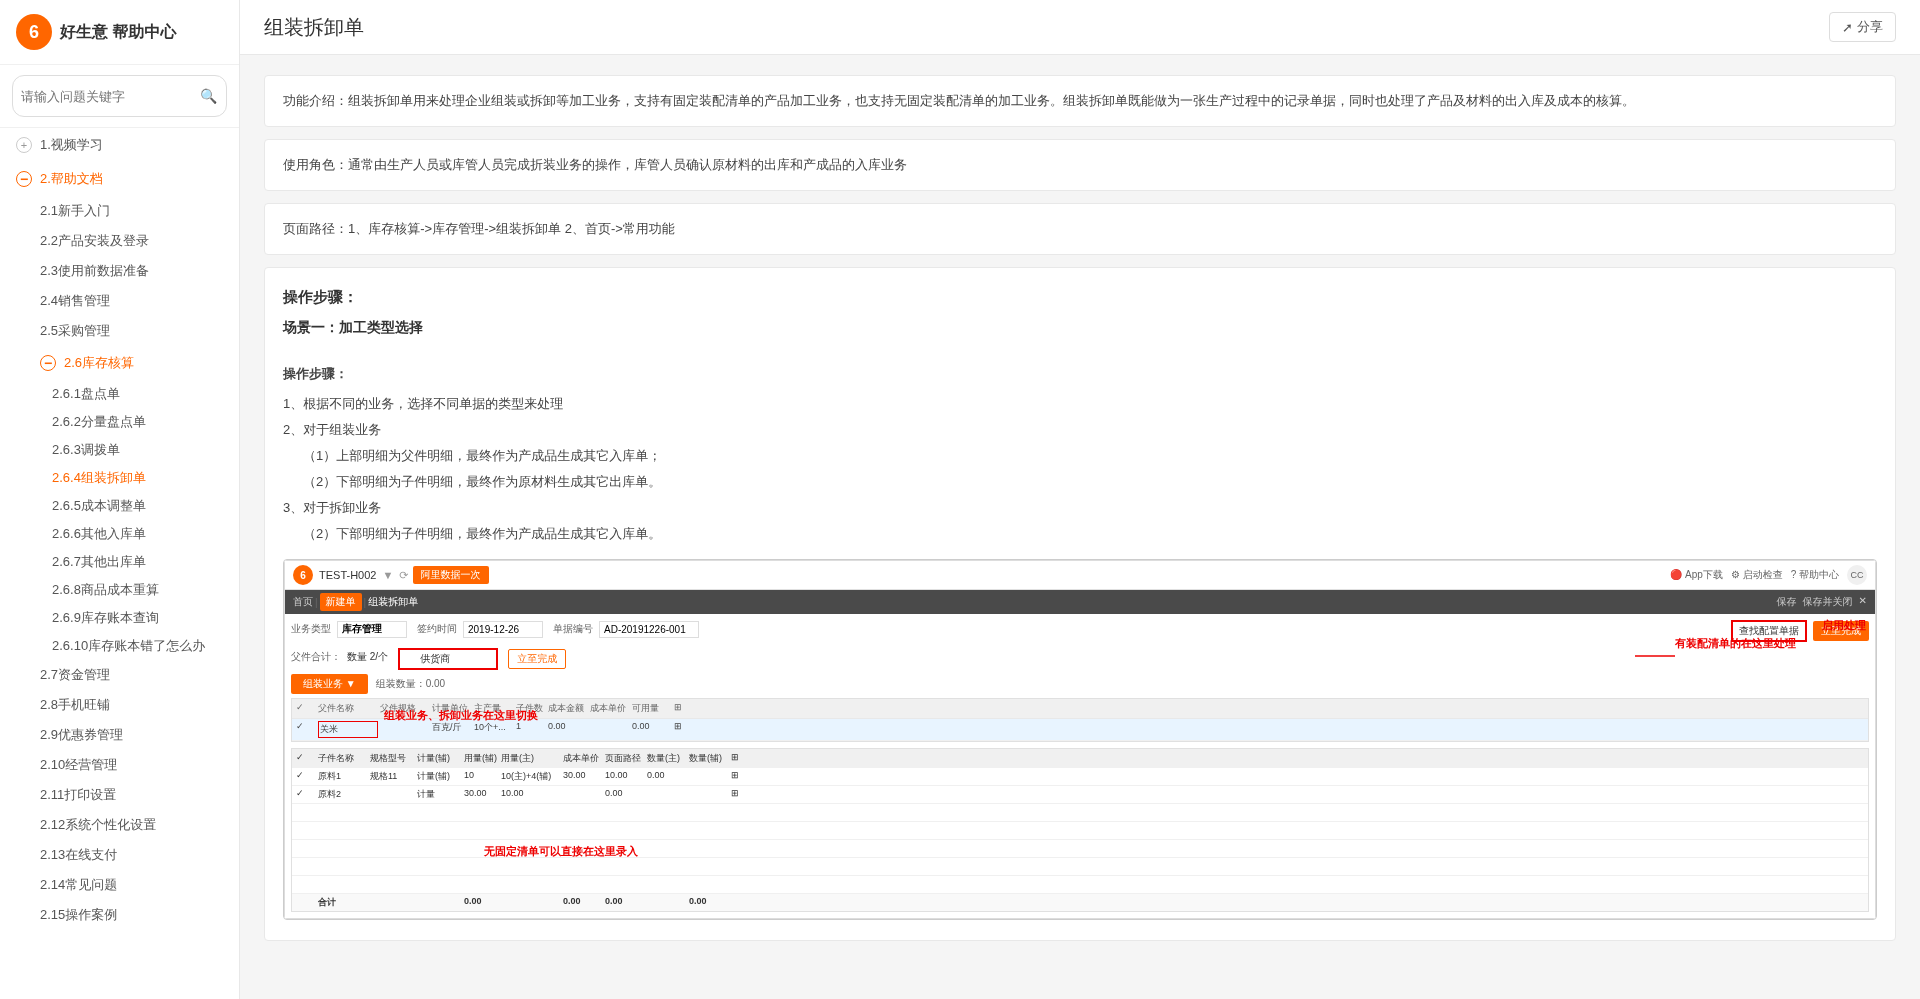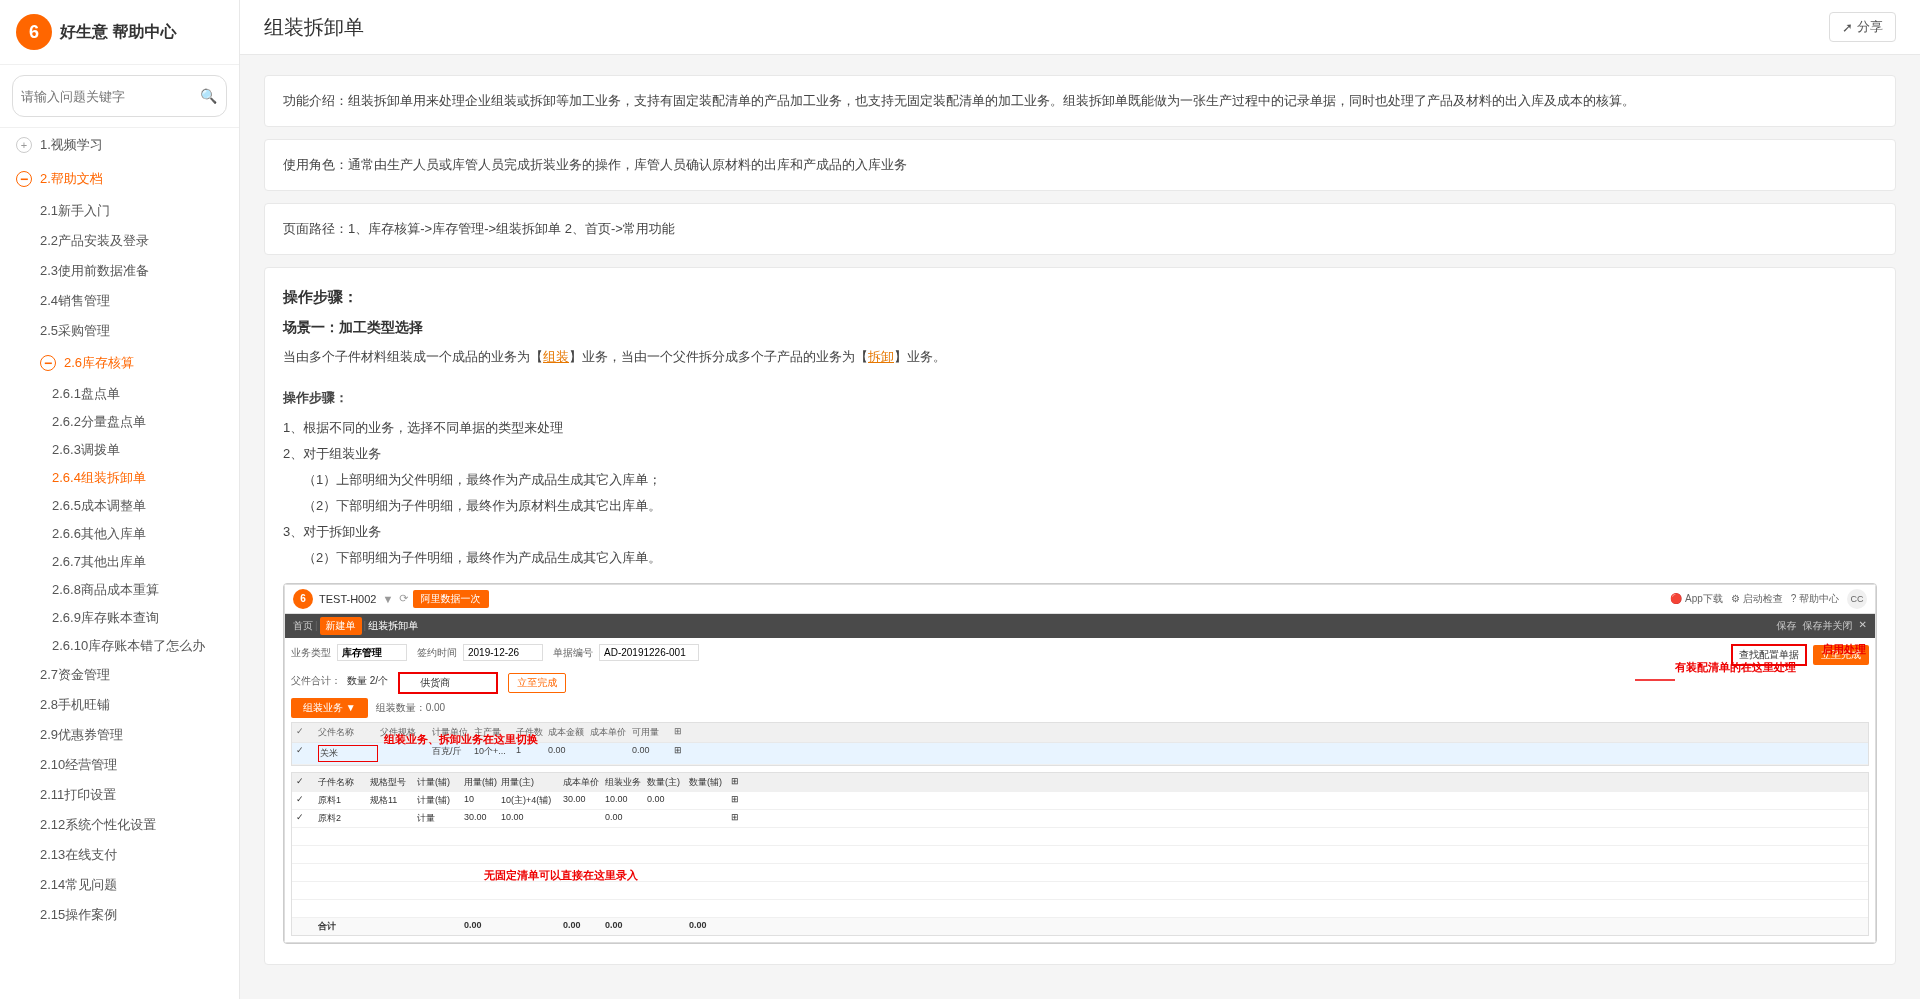--- a/index.html
+++ b/index.html
@@ -362,23 +362,20 @@
       <span>使用角色：通常由生产人员或库管人员完成折装业务的操作，库管人员确认原材料的出库和产成品的入库业务</span>
     </div>
 
     <div class="info-block">
       <span>页面路径：1、库存核算-&gt;库存管理-&gt;组装拆卸单 2、首页-&gt;常用功能</span>
     </div>
 
     <div class="content-block">
       <div class="operations-header">操作步骤：</div>
       <div class="scenario-title">场景一：加工类型选择</div>
-      <div class="step-text">
-        当由多个子件材料组装成一个成品的业务为【<span style="color:#e67700;text-decoration:underline;cursor:pointer;">组装</span>】业务，当由一个父件拆分成多个子产品的业务为【<span style="color:#e67700;text-decoration:underline;cursor:pointer;">拆卸</span>】业务。
-      </div>
       <br>
       <div class="step-list">
         <div style="font-weight:bold;margin-bottom:4px;">操作步骤：</div>
         <div>1、根据不同的业务，选择不同单据的类型来处理</div>
         <div>2、对于组装业务</div>
         <div class="indent1">（1）上部明细为父件明细，最终作为产成品生成其它入库单；</div>
         <div class="indent1">（2）下部明细为子件明细，最终作为原材料生成其它出库单。</div>
         <div>3、对于拆卸业务</div>
         <div class="indent1">（2）下部明细为子件明细，最终作为产成品生成其它入库单。</div>
       </div>
@@ -483,21 +480,21 @@
 
             <div style="border:1px solid #e0e0e0;font-size:9px;">
               <div style="display:flex;gap:2px;background:#f0f0f0;padding:3px 4px;">
                 <span style="width:20px;">✓</span>
                 <span style="width:50px;">子件名称</span>
                 <span style="width:45px;">规格型号</span>
                 <span style="width:45px;">计量(辅)</span>
                 <span style="width:35px;">用量(辅)</span>
                 <span style="width:60px;">用量(主)</span>
                 <span style="width:40px;">成本单价</span>
-                <span style="width:40px;">组装业务</span>
+                <span style="width:40px;">页面路径</span>
                 <span style="width:40px;">数量(主)</span>
                 <span style="width:40px;">数量(辅)</span>
                 <span style="width:20px;">⊞</span>
               </div>
 
               <div style="display:flex;gap:2px;padding:2px 4px;border-bottom:1px solid #f0f0f0;">
                 <span style="width:20px;">✓</span>
                 <span style="width:50px;">原料1</span>
                 <span style="width:45px;">规格11</span>
                 <span style="width:45px;">计量(辅)</span>

